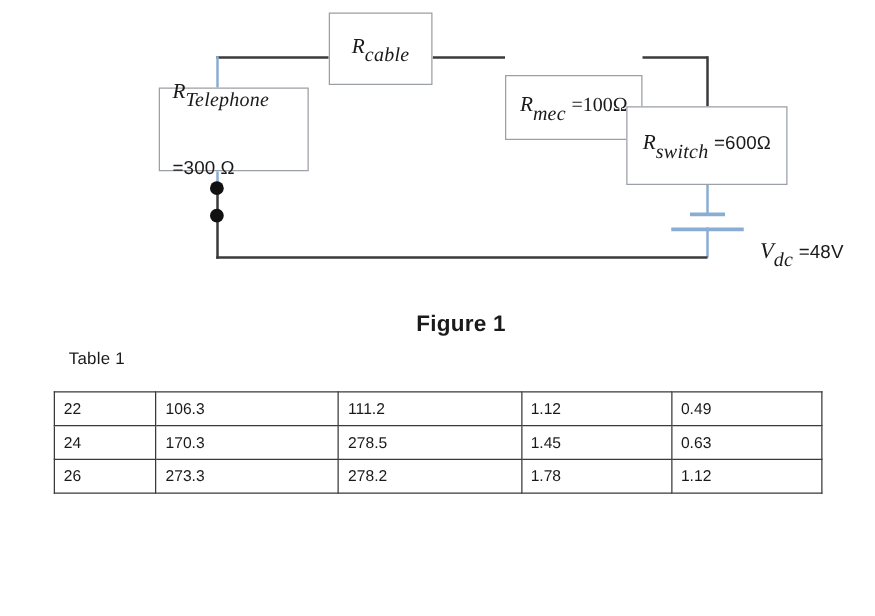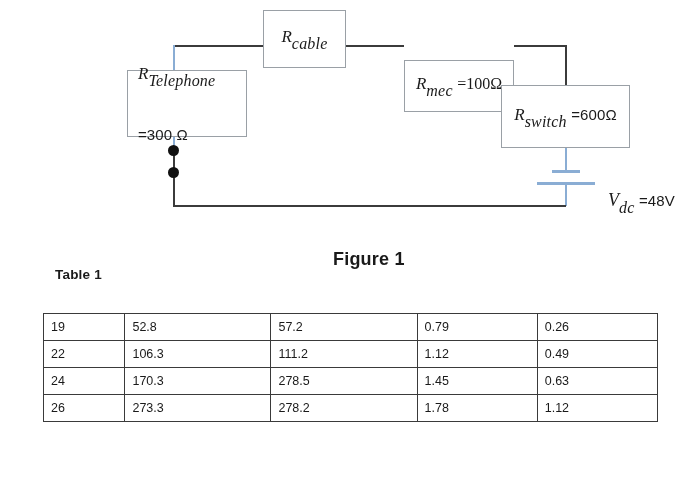--- a/index.html
+++ b/index.html
@@ -75,22 +75,22 @@
   .fig-caption{
     position:absolute;
     font-weight:bold;
     font-size:18px;
     letter-spacing:.2px;
   }
 
   
   .table-label{
     position:absolute;
-    left:55px;top:267px;
-    font-weight:bold;
+    left:55px;top:279px;
+    font-weight:normal;
     font-size:13.5px;
     letter-spacing:.2px;
   }
   table.t1{
     position:absolute;
     left:43px;top:313px;
     width:615px;
     border-collapse:collapse;
     font-size:12.5px;
   }
@@ -172,27 +172,20 @@
 
   <div class="wire-h" style="left:173px;top:205px;width:393px;"></div>
 
   <div class="fig-caption" style="left:333px;top:249px;">Figure 1</div>
 </div>
 
 <div class="table-label">Table 1</div>
 
 <table class="t1">
   <tbody>
-    <tr>
-      <td>19</td>
-      <td>52.8</td>
-      <td>57.2</td>
-      <td>0.79</td>
-      <td>0.26</td>
-    </tr>
     <tr>
       <td>22</td>
       <td>106.3</td>
       <td>111.2</td>
       <td>1.12</td>
       <td>0.49</td>
     </tr>
     <tr>
       <td>24</td>
       <td>170.3</td>

